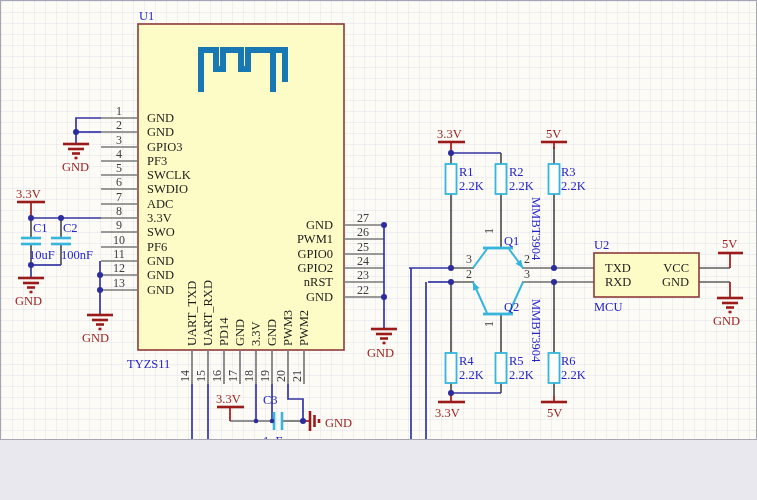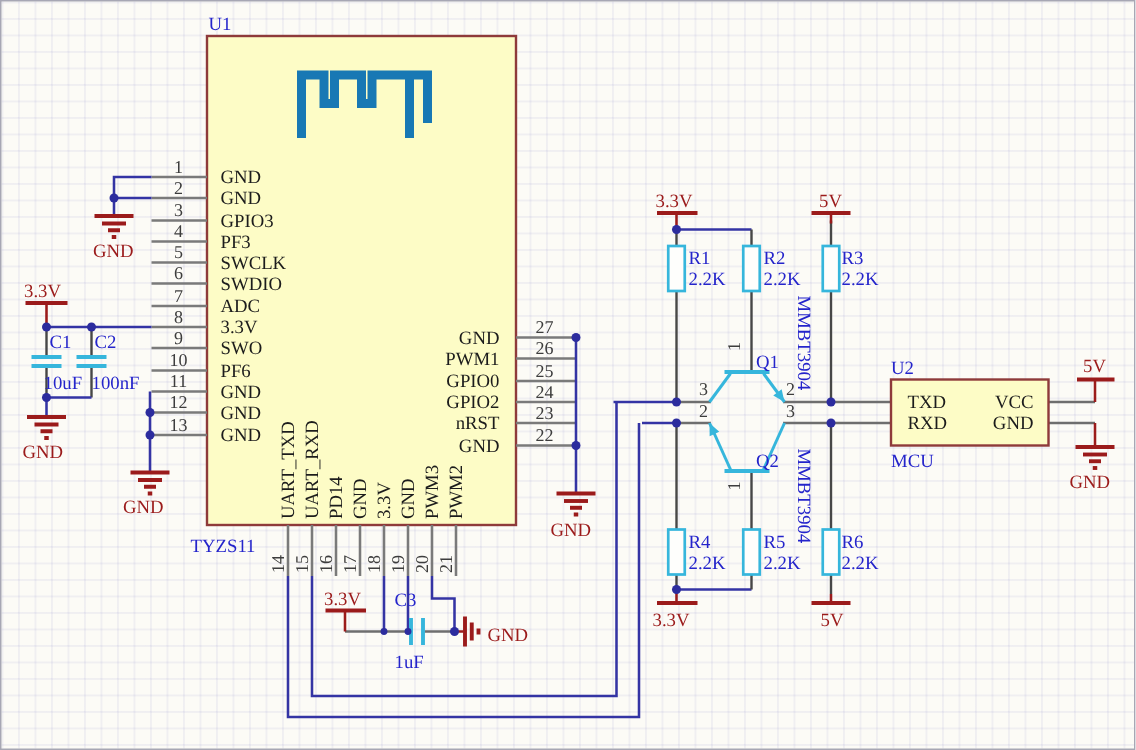--- a/index.html
+++ b/index.html
@@ -1,17 +1,17 @@
 <!DOCTYPE html>
 <html><head>
 <meta charset="utf-8">
 <style>
   html,body{margin:0;padding:0;background:#e8e8ee;}
   .canvas{
-    position:relative;width:757px;height:500px;background:#fcfbf6;
+    position:relative;width:757px;height:440px;background:#fcfbf6;
     border:1px solid #a7a7b4;box-sizing:border-box;overflow:hidden;
     background-image:
       linear-gradient(to right, rgba(100,100,185,0.08) 1px, transparent 1px),
       linear-gradient(to bottom, rgba(100,100,185,0.08) 1px, transparent 1px);
     background-size:11px 11px;
   }
   svg{position:absolute;left:0;top:0;}
   text{font-family:"Liberation Serif","DejaVu Serif",serif;font-size:12.5px;fill:#1c1c1c;}
   .ref{fill:#2424cb;}
   .pwr{fill:#9b1b1b;}

